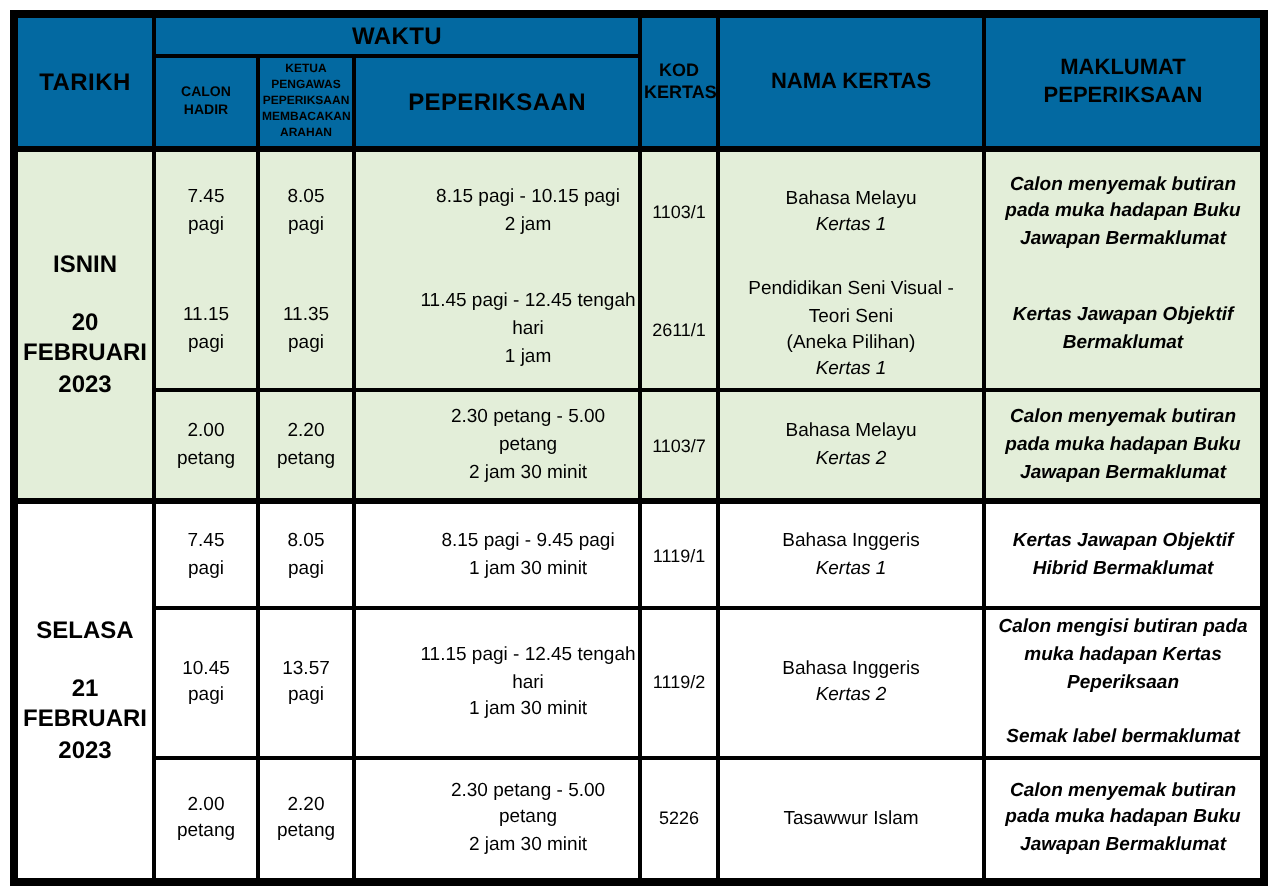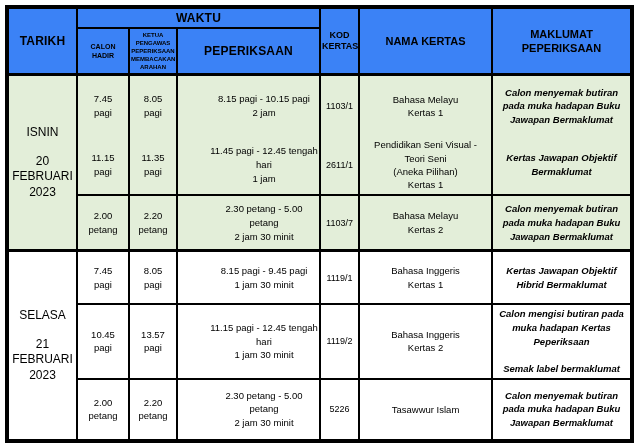--- a/index.html
+++ b/index.html
@@ -15,21 +15,21 @@
     width:625px;
     border:4px solid #000;
   }
   td, th {
     border:2px solid #000;
     text-align:center;
     vertical-align:middle;
     padding:2px 1px;
     overflow:hidden;
   }
-  thead th { background:#3b82f6; font-weight:bold; }
+  thead th { background:#0369a1; font-weight:bold; }
   tr.green td { background:#e3eed9; }
   tr.white td { background:#ffffff; }
 
   
   tr.hrow1 { height:15px; }
   tr.hrow2 { height:43px; }
   tr.r1 { height:61px; }
   tr.r2 { height:59px; }
   tr.r3 { height:56px; }
   tr.r4 { height:53px; }
@@ -42,29 +42,29 @@
   tr.no-top td        { border-top-style:hidden; }
 
   .pre { white-space:pre-line; }
 
   th.big   { font-size:12px; letter-spacing:0.2px; }
   th.tiny1 { font-size:7px;  line-height:1.35; }
   th.tiny2 { font-size:6px;  line-height:1.35; }
   th.kodh  { font-size:9px;  line-height:1.25; }
   th.med   { font-size:11px; line-height:1.3; }
 
-  td.day  { font-size:12px; font-weight:normal; line-height:1.3; }
+  td.day  { font-size:12px; font-weight:bold; line-height:1.3; }
   td.day .date { display:block; margin-top:13px; }
   td.day .dayname { display:block; }
 
   td.time { font-size:9.5px; line-height:1.45; }
   td.exam { font-size:9.5px; line-height:1.45;padding-left:32px; }
   td.kodv { font-size:9px; }
   td.nama { font-size:9.5px; line-height:1.4; }
-  td.nama .sub { display:block; }
+  td.nama .sub { display:block; font-style:italic; }
   td.mak  { font-size:9.5px; font-weight:bold; font-style:italic; line-height:1.45; }
 </style>
 </head>
 <body>
 
 <div class="wrap">
   <table>
     <colgroup>
       <col style="width:70px">
         <col style="width:52px">

